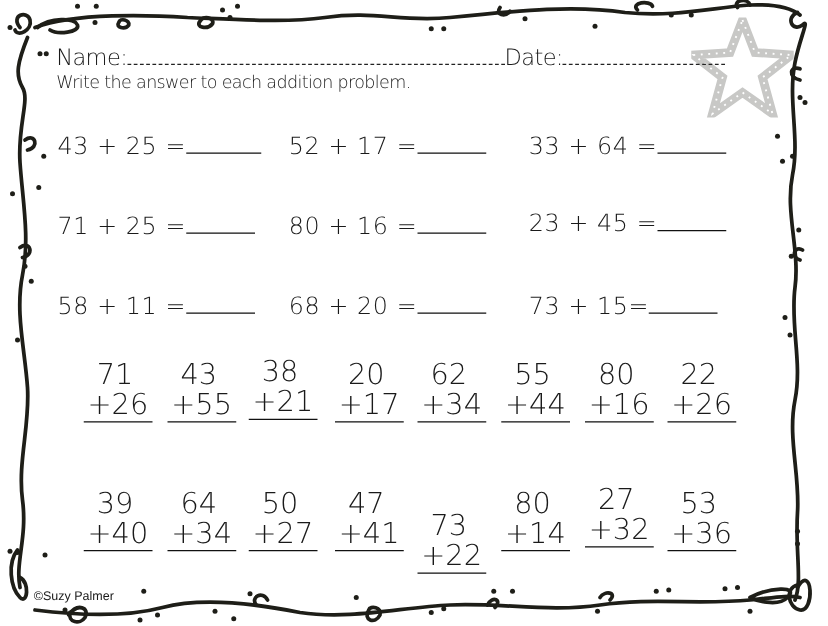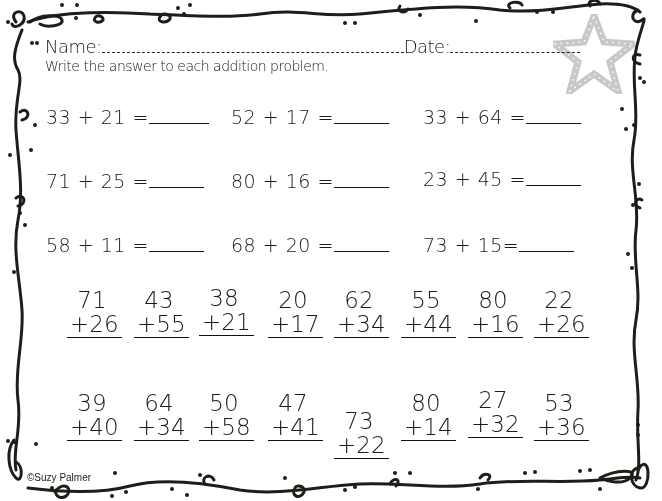--- a/index.html
+++ b/index.html
@@ -110,21 +110,21 @@
   <polygon points="41,2 51,28 80,30 57,48 65,77 41,60 17,77 25,48 2,30 31,28" fill="none" stroke="#ffffff" stroke-width="1.5" stroke-dasharray="1.5 4.5"></polygon>
 </svg>
 
 <div class="header-line">
   <span>Name:</span><span class="blank" style="width:302px"></span><span>Date:</span><span class="blank" style="width:130px"></span>
 </div>
 
 <div class="instructions">Write the answer to each addition problem.</div>
 
 <div class="h-prob" style="left:46px;top:106px;">
-  <span>33 + 21 =</span><span class="ans" style="width:60px"></span>
+  <span>43 + 25 =</span><span class="ans" style="width:60px"></span>
 </div>
 <div class="h-prob" style="left:231px;top:106px;">
   <span>52 + 17 =</span><span class="ans" style="width:55px"></span>
 </div>
 <div class="h-prob" style="left:423px;top:106px;">
   <span>33 + 64 =</span><span class="ans" style="width:55px"></span>
 </div>
 
 <div class="h-prob" style="left:46px;top:170px;">
   <span>71 + 25 =</span><span class="ans" style="width:55px"></span>
@@ -150,20 +150,20 @@
 <div class="v-prob" style="left:134px;top:288px;"><div>43</div><span class="bottom">+55</span></div>
 <div class="v-prob" style="left:199px;top:286px;"><div>38</div><span class="bottom">+21</span></div>
 <div class="v-prob" style="left:268px;top:288px;"><div>20</div><span class="bottom">+17</span></div>
 <div class="v-prob" style="left:334px;top:288px;"><div>62</div><span class="bottom">+34</span></div>
 <div class="v-prob" style="left:401px;top:288px;"><div>55</div><span class="bottom">+44</span></div>
 <div class="v-prob" style="left:468px;top:288px;"><div>80</div><span class="bottom">+16</span></div>
 <div class="v-prob" style="left:534px;top:288px;"><div>22</div><span class="bottom">+26</span></div>
 
 <div class="v-prob" style="left:67px;top:391px;"><div>39</div><span class="bottom">+40</span></div>
 <div class="v-prob" style="left:134px;top:391px;"><div>64</div><span class="bottom">+34</span></div>
-<div class="v-prob" style="left:199px;top:391px;"><div>50</div><span class="bottom">+58</span></div>
+<div class="v-prob" style="left:199px;top:391px;"><div>50</div><span class="bottom">+27</span></div>
 <div class="v-prob" style="left:268px;top:391px;"><div>47</div><span class="bottom">+41</span></div>
 <div class="v-prob" style="left:334px;top:409px;"><div>73</div><span class="bottom">+22</span></div>
 <div class="v-prob" style="left:401px;top:391px;"><div>80</div><span class="bottom">+14</span></div>
 <div class="v-prob" style="left:468px;top:388px;"><div>27</div><span class="bottom">+32</span></div>
 <div class="v-prob" style="left:534px;top:391px;"><div>53</div><span class="bottom">+36</span></div>
 
 <div class="credit">©Suzy Palmer</div>
 
 </body></html>

